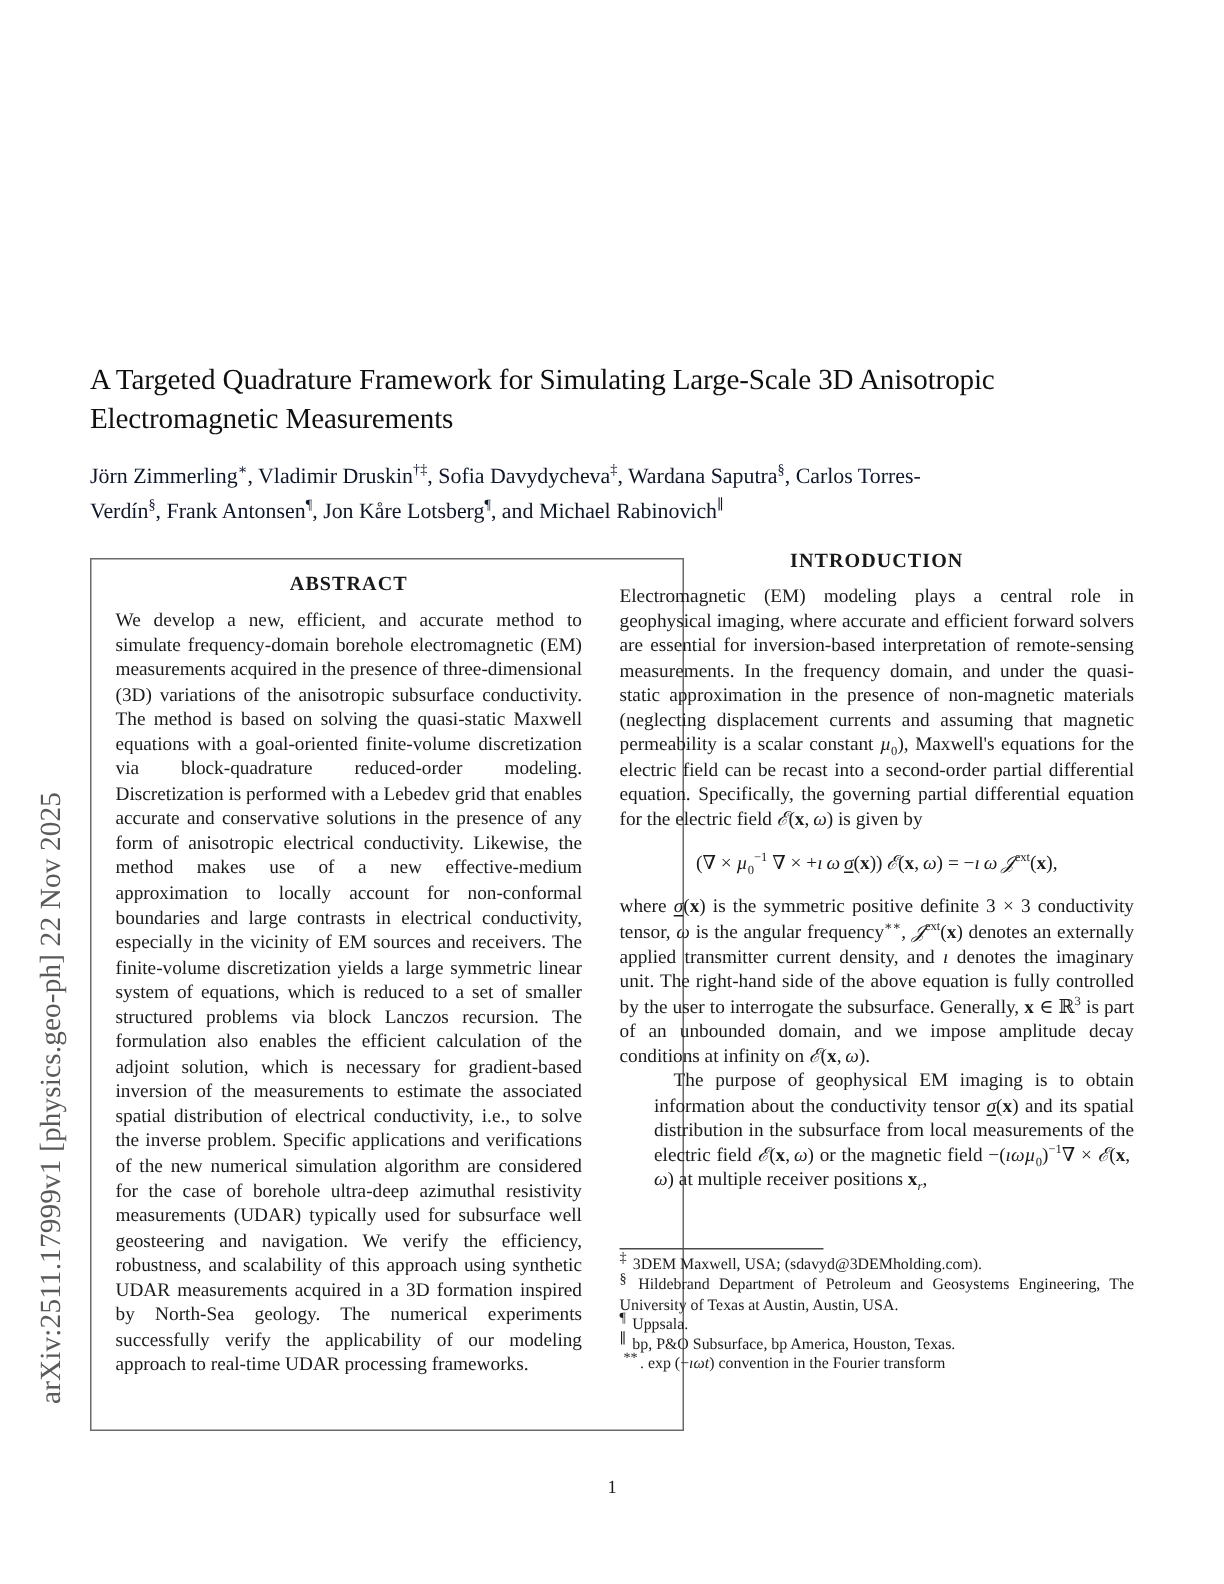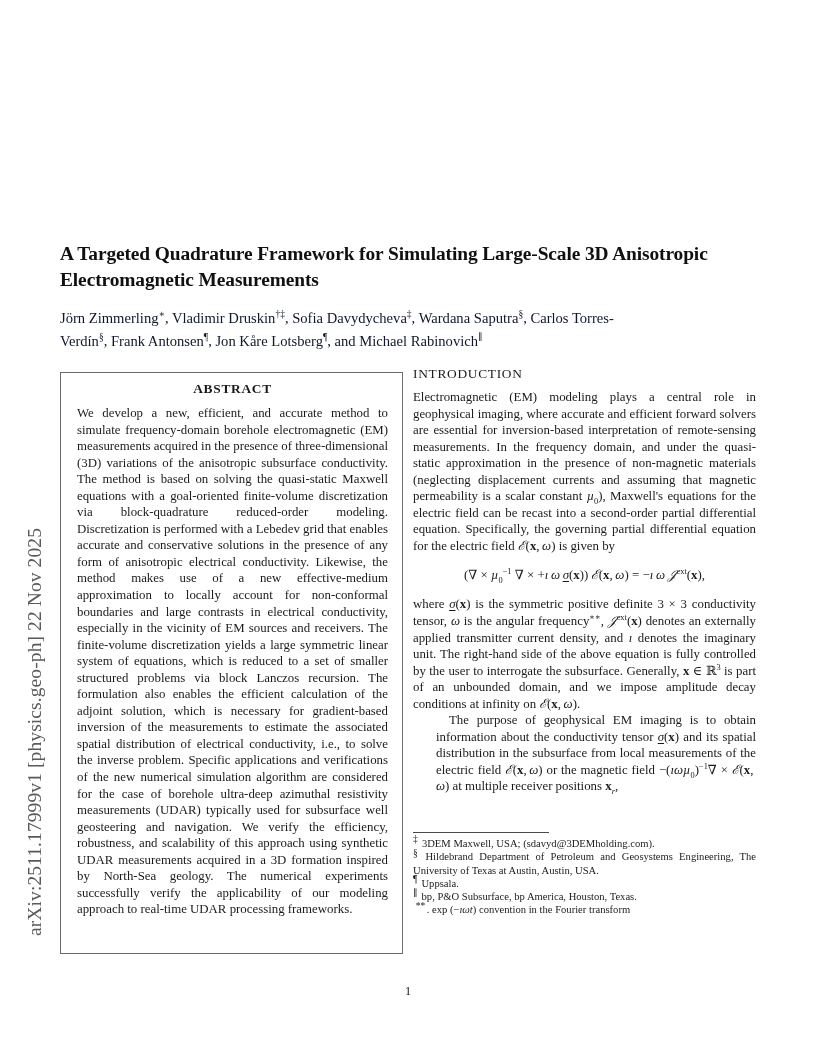--- a/index.html
+++ b/index.html
@@ -48,21 +48,21 @@
     height: 1056px;
   }
 
   
   #title {
     position: absolute;
     left: 0px;
     top: 228px;
     width: 660px;
     font-size: 19.4px;
-    font-weight: bold;
+    font-weight: normal;
     line-height: 26.5px;
     letter-spacing: -0.1px;
     color: #101010;
   }
 
   
   #authors {
     position: absolute;
     left: 0px;
     top: 307px;
@@ -83,21 +83,21 @@
     left: 0px;
     top: 366px;
     width: 696px;
   }
 
   
   #abstract-box {
     position: absolute;
     left: 0px;
     top: 6px;
-    width: 343px;
+    width: 396px;
     height: 582px;
     border: 1.1px solid #6b6b6b;
     box-sizing: border-box;
   }
   #abstract-inner {
     position: absolute;
     left: 16px;
     top: 8px;
     width: 311px;
   }
@@ -117,22 +117,23 @@
   }
 
   
   #right-col {
     position: absolute;
     left: 353px;
     top: 0px;
     width: 343px;
   }
   #intro-heading {
+    text-align: center;
     font-size: 13.4px;
-    font-weight: normal;
+    font-weight: bold;
     letter-spacing: 0.7px;
     margin-bottom: 7px;
   }
   .body-par {
     font-size: 12.85px;
     line-height: 16.55px;
     text-align: justify;
     margin: 0;
   }
   .body-par.indent { text-indent: 13px; margin-left: 23px; }

